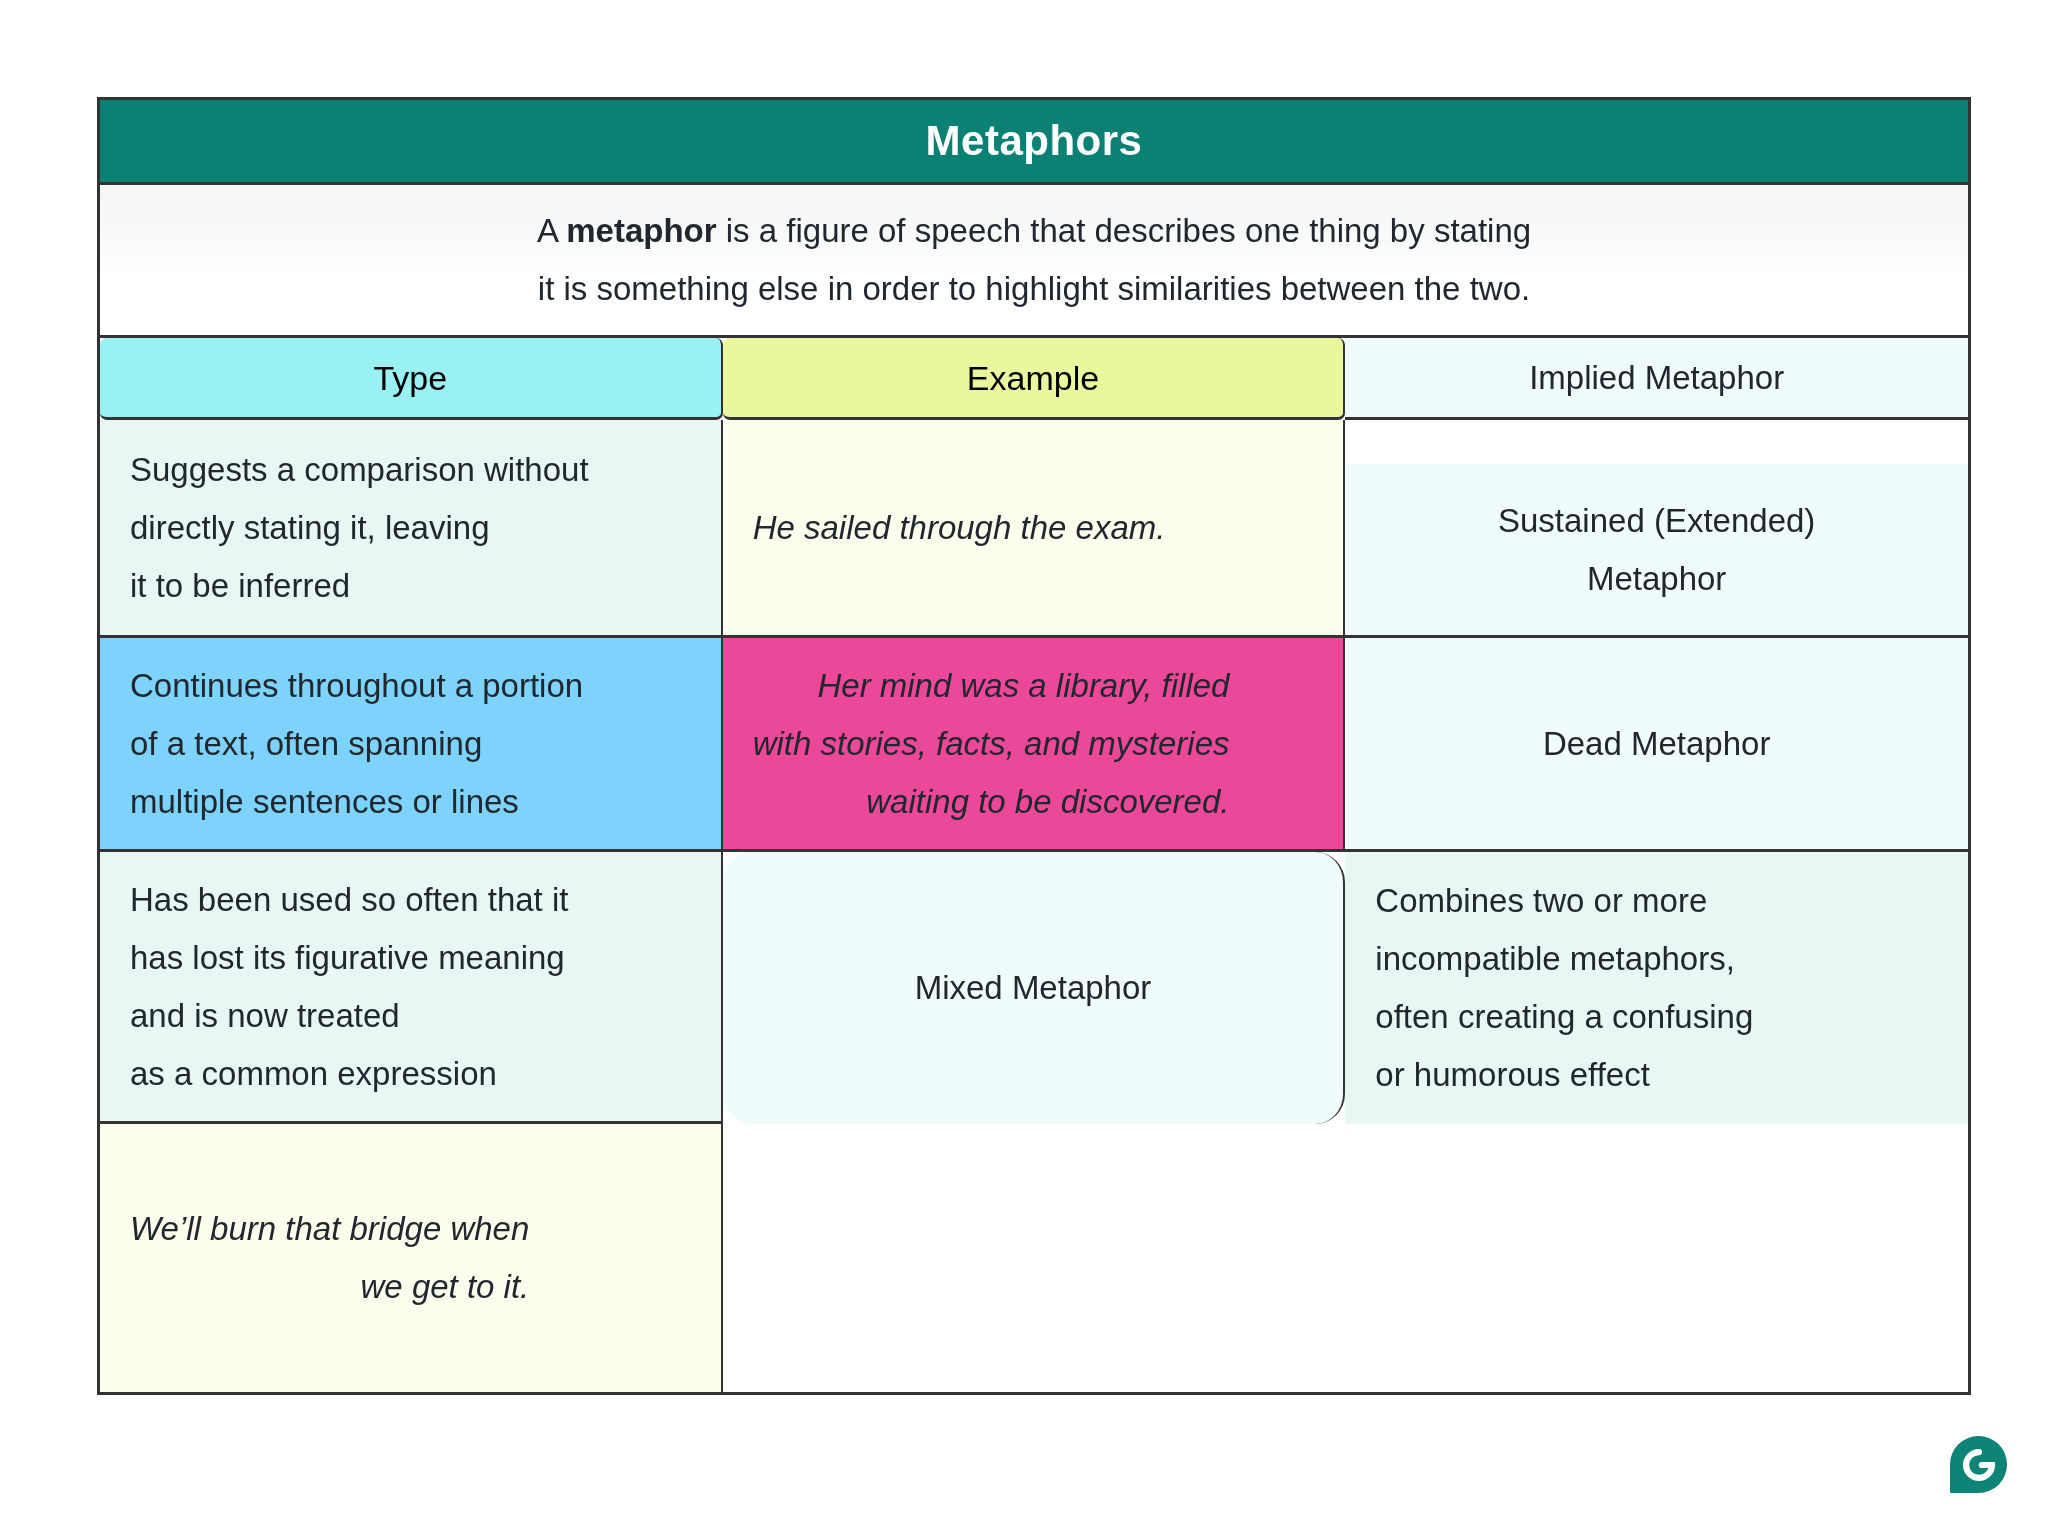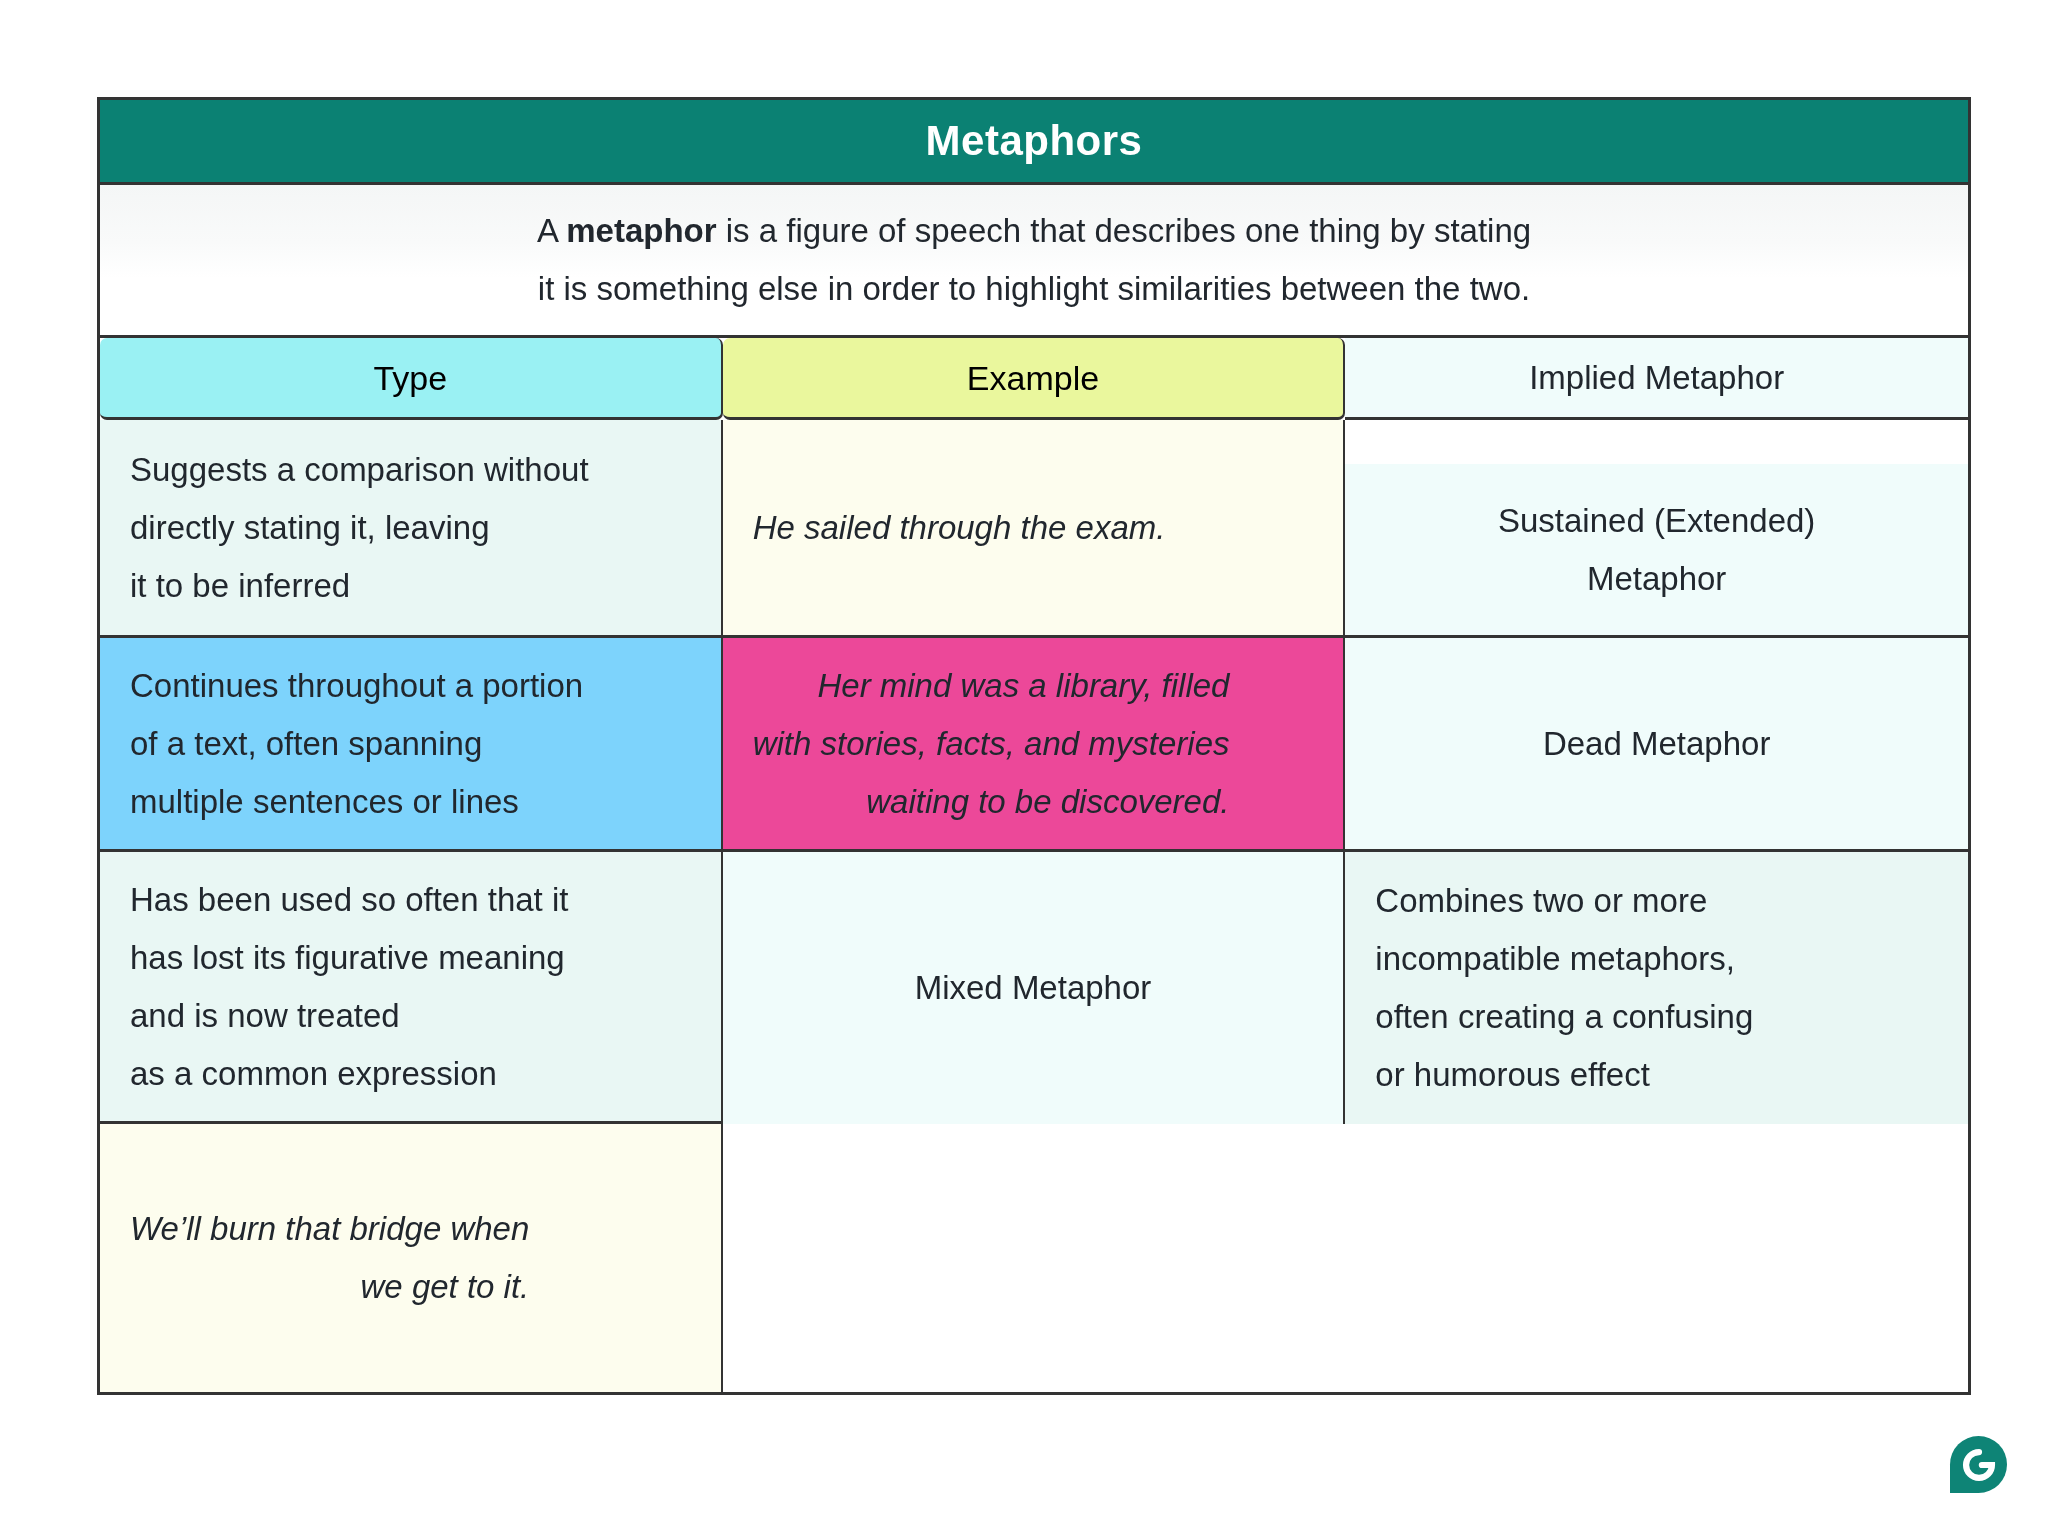--- a/index.html
+++ b/index.html
@@ -119,21 +119,21 @@
     <div class="cell x-cell" style="background: #ec4899;">Her mind was a library, filled
 with stories, facts, and mysteries
 waiting to be discovered.</div>
 
     <div class="cell t-cell" style="background: rgb(240, 252, 251);">Dead Metaphor</div>
     <div class="cell e-cell" style="background: rgb(233, 247, 244);">Has been used so often that it
 has lost its figurative meaning
 and is now treated
 as a common expression</div>
 
-    <div class="cell t-cell last-row" style="background: rgb(240, 252, 251);">Mixed Metaphor</div>
+    <div class="cell t-cell last-row" style="background: rgb(240, 252, 251); border-radius: 30px;">Mixed Metaphor</div>
     <div class="cell e-cell last-row" style="background: rgb(233, 247, 244);">Combines two or more
 incompatible metaphors,
 often creating a confusing
 or humorous effect</div>
     <div class="cell x-cell last-row" style="background: rgb(253, 253, 238);">We’ll burn that bridge when
 we get to it.</div>
   </div>
 
 </div>
 

